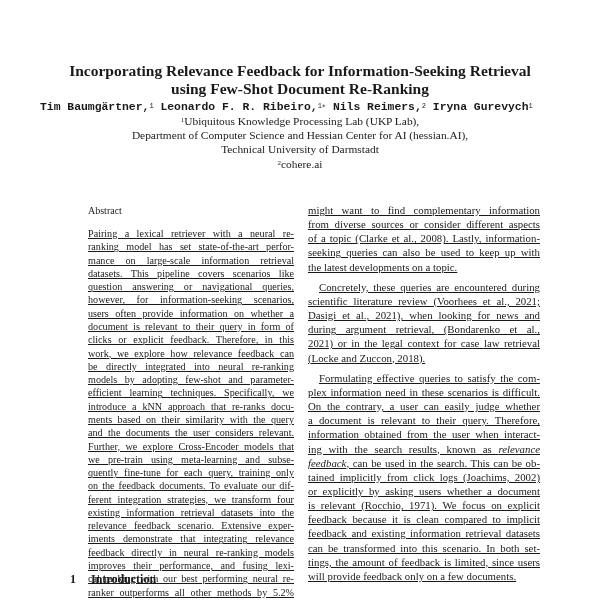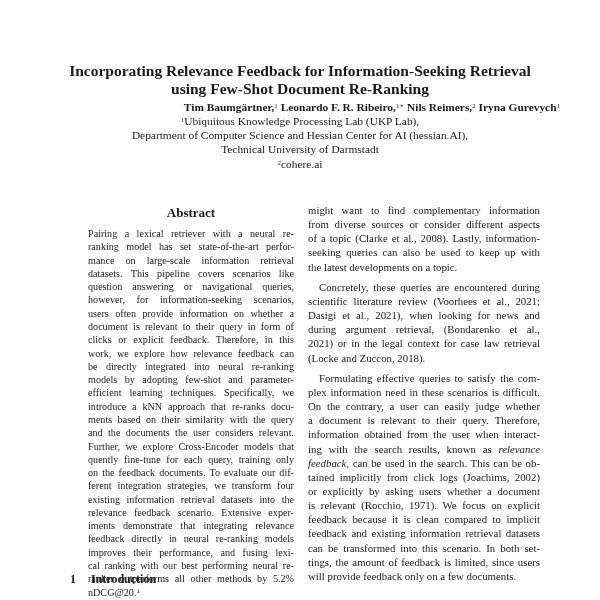--- a/index.html
+++ b/index.html
@@ -1,31 +1,31 @@
 <!DOCTYPE html>
 <html><head>
 <meta charset="utf-8">
 <style>
   html, body { margin:0; padding:0; background:#fff; }
   body { width:600px; height:600px; overflow:hidden; position:relative;
          font-family:"Liberation Serif", "DejaVu Serif", serif; color:#1a1a1a; }
   .title { position:absolute; left:40px; width:520px; top:62px; text-align:center;
            font-weight:bold; font-size:15.5px; line-height:18px; }
-  .authors { position:absolute; left:40px; width:520px; top:100px; text-align:right;
-             font-weight:bold; font-size:11.4px; line-height:14px; }
+  .authors { position:absolute; left:40px; width:520px; top:100px; text-align:left;
+             font-weight:bold; font-size:11.4px; line-height:14px;font-family:Liberation Mono, monospace; }
   .affil { position:absolute; left:40px; width:520px; top:114px; text-align:center;
            font-size:11.4px; line-height:14.2px; }
   .affil .line { display:block; }
   .mono { font-family:"Liberation Mono", "DejaVu Sans Mono", monospace; font-size:11px; }
   sup { font-size:7px; vertical-align:top; position:relative; top:-1px; font-weight:normal; }
-  .abs-head { position:absolute; left:88px; width:206px; top:205px; text-align:center;
-              font-weight:bold; font-size:13px; }
+  .abs-head { position:absolute; left:88px; width:206px; top:205px; 
+              font-weight:normal; font-size:10px; }
   .abs-text { position:absolute; left:88px; width:206px; top:227px;
               font-size:10.15px; line-height:13.28px; text-align:justify; hyphens:manual; }
-  .abs-text .ln, .right .ln { display:block; text-align:justify; text-align-last:justify; white-space:nowrap; }
+  .abs-text .ln, .right .ln { display:block; text-align:justify; text-align-last:justify; white-space:nowrap;text-decoration:underline; }
   .abs-text .ln.last, .right .ln.last { text-align-last:left; }
   .intro-head { position:absolute; left:70px; top:572px; font-weight:bold; font-size:12px; }
   .intro-head .num { display:inline-block; width:21px; }
   .right { position:absolute; left:308px; width:232px; top:203px;
            font-size:10.8px; line-height:14.15px; }
   .right .indent { padding-left:11px; }
   .gap { display:block; height:6px; }
   i { font-style:italic; }
 </style>
 </head>
@@ -63,20 +63,21 @@
     <span class="ln">document is relevant to their query in form of</span>
     <span class="ln">clicks or explicit feedback. Therefore, in this</span>
     <span class="ln">work, we explore how relevance feedback can</span>
     <span class="ln">be directly integrated into neural re-ranking</span>
     <span class="ln">models by adopting few-shot and parameter-</span>
     <span class="ln">efficient learning techniques. Specifically, we</span>
     <span class="ln">introduce a kNN approach that re-ranks docu-</span>
     <span class="ln">ments based on their similarity with the query</span>
     <span class="ln">and the documents the user considers relevant.</span>
     <span class="ln">Further, we explore Cross-Encoder models that</span>
+    <span class="ln">we pre-train using meta-learning and subse-</span>
     <span class="ln">quently fine-tune for each query, training only</span>
     <span class="ln">on the feedback documents. To evaluate our dif-</span>
     <span class="ln">ferent integration strategies, we transform four</span>
     <span class="ln">existing information retrieval datasets into the</span>
     <span class="ln">relevance feedback scenario. Extensive exper-</span>
     <span class="ln">iments demonstrate that integrating relevance</span>
     <span class="ln">feedback directly in neural re-ranking models</span>
     <span class="ln">improves their performance, and fusing lexi-</span>
     <span class="ln">cal ranking with our best performing neural re-</span>
     <span class="ln">ranker outperforms all other methods by 5.2%</span>

